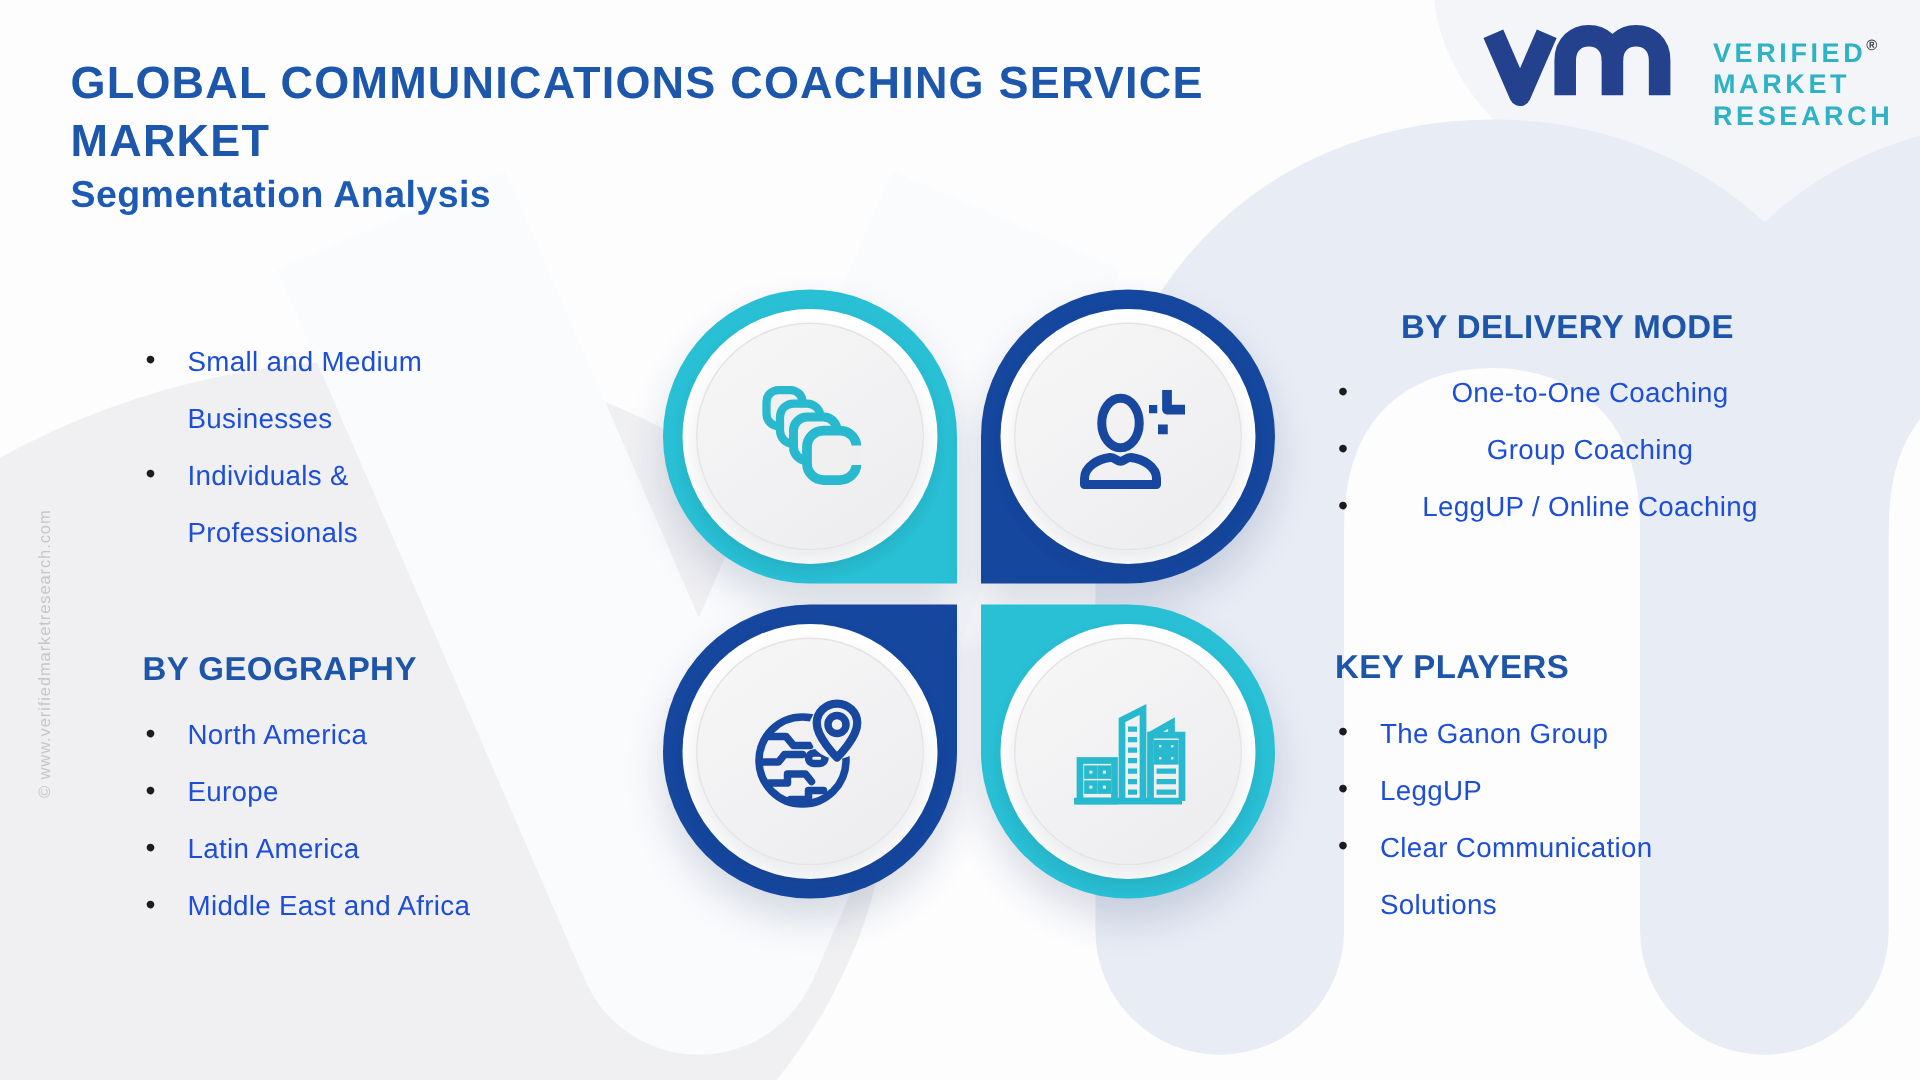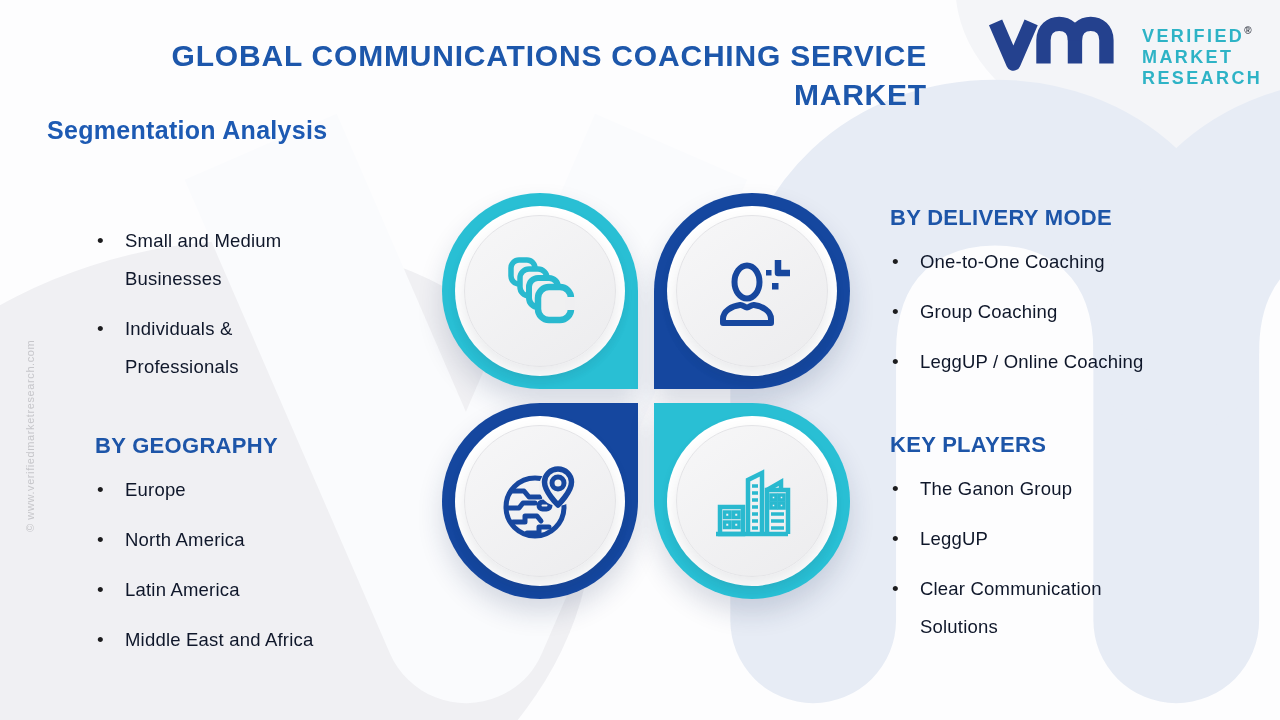--- a/index.html
+++ b/index.html
@@ -14,39 +14,39 @@
   .wm-monogram { position:absolute; left:150px; top:52px; }
 
   
   .side-watermark { position:absolute; left:24px; top:532px; transform-origin:0 0; transform:rotate(-90deg);
     white-space:nowrap; font-size:11px; letter-spacing:.6px; color:#c6c6ca; }
   .source-line { position:absolute; left:0; right:0; top:688px; text-align:center;
     font-size:15px; font-weight:bold; color:#141414; letter-spacing:.2px; }
 
   
   .title { position:absolute; left:47px; top:36px; width:880px; font-size:30px; line-height:39px;
-    font-weight:bold; color:#1d57ab; letter-spacing:.8px;text-align:right; }
+    font-weight:bold; color:#1d57ab; letter-spacing:.8px; }
   .subtitle { position:absolute; left:47px; top:116px; font-size:25px; font-weight:bold; color:#1d5ab3; letter-spacing:.3px; }
 
   
   .logo { position:absolute; left:986px; top:14px; display:flex; align-items:flex-start; }
   .logo-text { margin-left:26px; margin-top:6px; color:#2eb3c6; font-weight:bold; font-size:18px;
     line-height:21px; letter-spacing:2.4px; }
   .logo-text .reg { font-size:10px; color:#3a3f4a; letter-spacing:0; vertical-align:8px; }
 
   
   .section { position:absolute; }
   .sec-heading { font-size:22px; font-weight:bold; color:#1d55a8; letter-spacing:.3px; }
   .sec-list { list-style:none; margin-top:12px; }
   .sec-list li { position:relative; padding-left:30px; font-size:18.5px; line-height:38px;
-    color:#0f172a; letter-spacing:.2px;margin-top:12px; }
+    color:#1d4ed8; letter-spacing:.2px; }
   .sec-list li::before { content:"•"; position:absolute; left:2px; top:0; color:#1c1c1e; font-size:19px; }
   .sec-end-user   { left:95px;  top:210px; width:235px; }
   .sec-geography  { left:95px;  top:433px; width:245px; }
-  .sec-delivery   { left:890px; top:205px; width:310px; }
+  .sec-delivery   { left:890px; top:205px; width:310px;text-align:center; }
   .sec-delivery .sec-list li { white-space:nowrap; }
   .sec-players    { left:890px; top:432px; width:258px; }
 
   
   .bubble { position:absolute; width:196px; height:196px; }
   .shell { width:100%; height:100%; display:grid; place-items:center;
     box-shadow:0 14px 26px rgba(25,45,90,.16); }
   .bubble-tl { left:442px; top:193px; } .bubble-tl .shell { background:#29bfd4; border-radius:50% 50% 0 50%; }
   .bubble-tr { left:654px; top:193px; } .bubble-tr .shell { background:#15479f; border-radius:50% 50% 50% 0; }
   .bubble-bl { left:442px; top:403px; } .bubble-bl .shell { background:#15479f; border-radius:50% 0 50% 50%; }
@@ -102,22 +102,22 @@
     <ul class="sec-list">
       <li>One-to-One Coaching</li>
       <li>Group Coaching</li>
       <li>LeggUP / Online Coaching</li>
     </ul>
   </div>
 
   <div class="section sec-geography">
     <div class="sec-heading">BY GEOGRAPHY</div>
     <ul class="sec-list">
+      <li>North America</li>
       <li>Europe</li>
-      <li>North America</li>
       <li>Latin America</li>
       <li>Middle East and Africa</li>
     </ul>
   </div>
 
   <div class="section sec-players">
     <div class="sec-heading">KEY PLAYERS</div>
     <ul class="sec-list">
       <li>The Ganon Group</li>
       <li>LeggUP</li>

